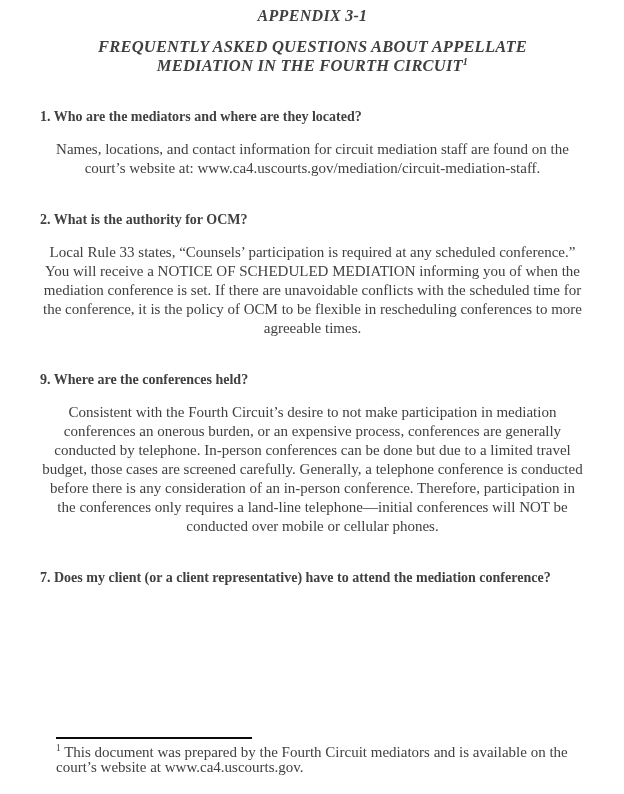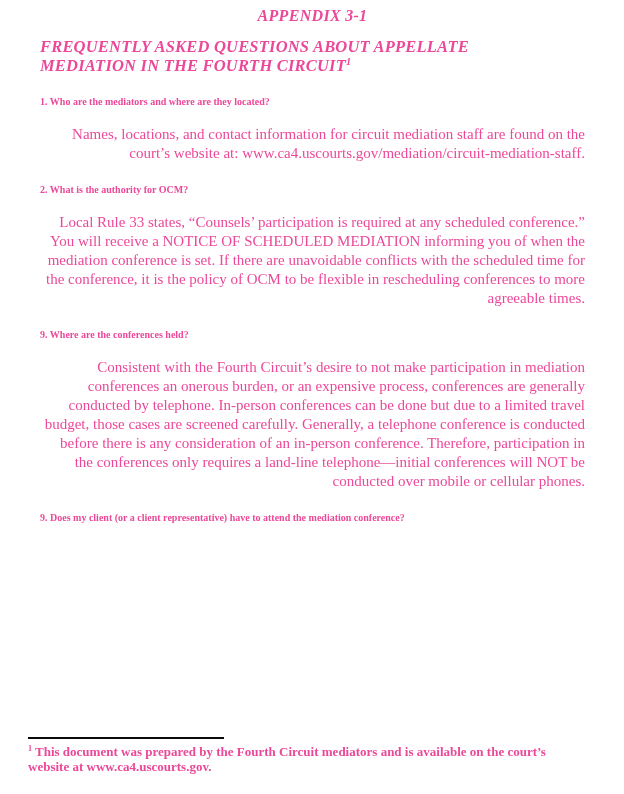--- a/index.html
+++ b/index.html
@@ -6,66 +6,66 @@
     margin: 0;
     padding: 0;
     background: #e8e8e8;
   }
   .page {
     position: relative;
     width: 624px;
     height: 794px;
     margin: 0 auto;
     background: #ffffff;
-    color: #ec4899;
+    color: #404040;
     font-family: "Liberation Serif", serif;
     font-size: 15px;
     line-height: 19px;
     box-sizing: border-box;
     padding: 6px 39px 0 40px;
     overflow: hidden;
   }
   .appendix-label {
     text-align: center;
     font-style: italic;
     font-weight: bold;
     font-size: 16px;
     line-height: 19px;
     letter-spacing: 0.3px;
   }
   .doc-title {
+    text-align: center;
     font-style: italic;
     font-weight: bold;
     font-size: 16.5px;
     line-height: 19px;
     margin-top: 12px;
     letter-spacing: 0.2px;
   }
   .question {
     font-weight: bold;
-    margin-top: 17px;
-    font-size: 10px;
+    margin-top: 32px;
+    font-size: 14px;
   }
   .answer {
     margin-top: 14px;
-    text-align: right;
+    text-align: center;
   }
   sup.fn-ref {
     font-size: 0.62em;
     vertical-align: super;
     line-height: 0;
   }
   .footnote {
     position: absolute;
-    left: 28px;
+    left: 56px;
     right: 39px;
     top: 737px;
-    font-size: 13px;
+    font-size: 15px;
     line-height: 14.5px;
-    font-weight: bold;
   }
   .footnote-rule {
     width: 196px;
     height: 0;
     border-top: 2px solid #0a0a0a;
     margin-bottom: 6px;
   }
 </style>
 </head>
 <body>
@@ -91,21 +91,21 @@
   <div class="faq-item">
     <div class="answer">Local Rule 33 states, “Counsels’ participation is required at any scheduled conference.” You will receive a NOTICE OF SCHEDULED MEDIATION informing you of when the mediation conference is set. If there are unavoidable conflicts with the scheduled time for the conference, it is the policy of OCM to be flexible in rescheduling conferences to more agreeable times.</div>
   </div>
 
   <div class="faq-item">
     <div class="question">9. Where are the conferences held?</div>
     <div class="answer">Consistent with the Fourth Circuit’s desire to not make participation in mediation conferences an onerous burden, or an expensive process, conferences are generally conducted by telephone. In-person conferences can be done but due to a limited travel budget, those cases are screened carefully. Generally, a telephone conference is conducted before there is any consideration of an in-person conference. Therefore, participation in the conferences only requires a land-line telephone—initial conferences will NOT be conducted over mobile or cellular phones.</div>
   </div>
 
   <div class="faq-item">
-    <div class="question">9. Does my client (or a client representative) have to attend the mediation conference?</div>
+    <div class="question">7. Does my client (or a client representative) have to attend the mediation conference?</div>
   </div>
 
   <div class="footnote">
     <div class="footnote-rule"></div>
     <div><sup class="fn-ref">1</sup> <span>This document was prepared by the Fourth Circuit mediators and is available on the court’s website at www.ca4.uscourts.gov.</span></div>
   </div>
 
 </div>
 
 </body></html>

